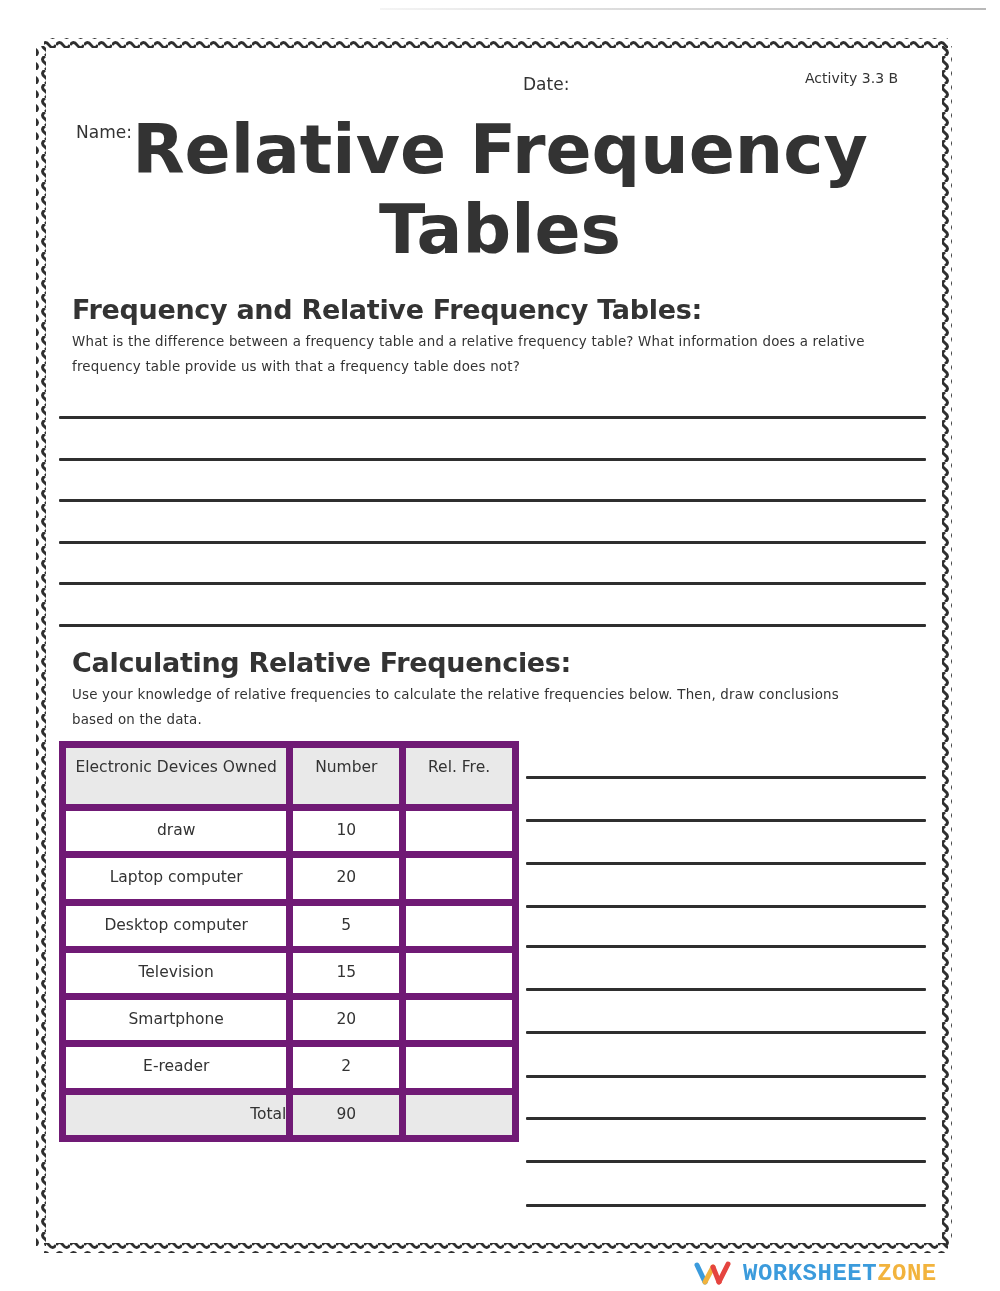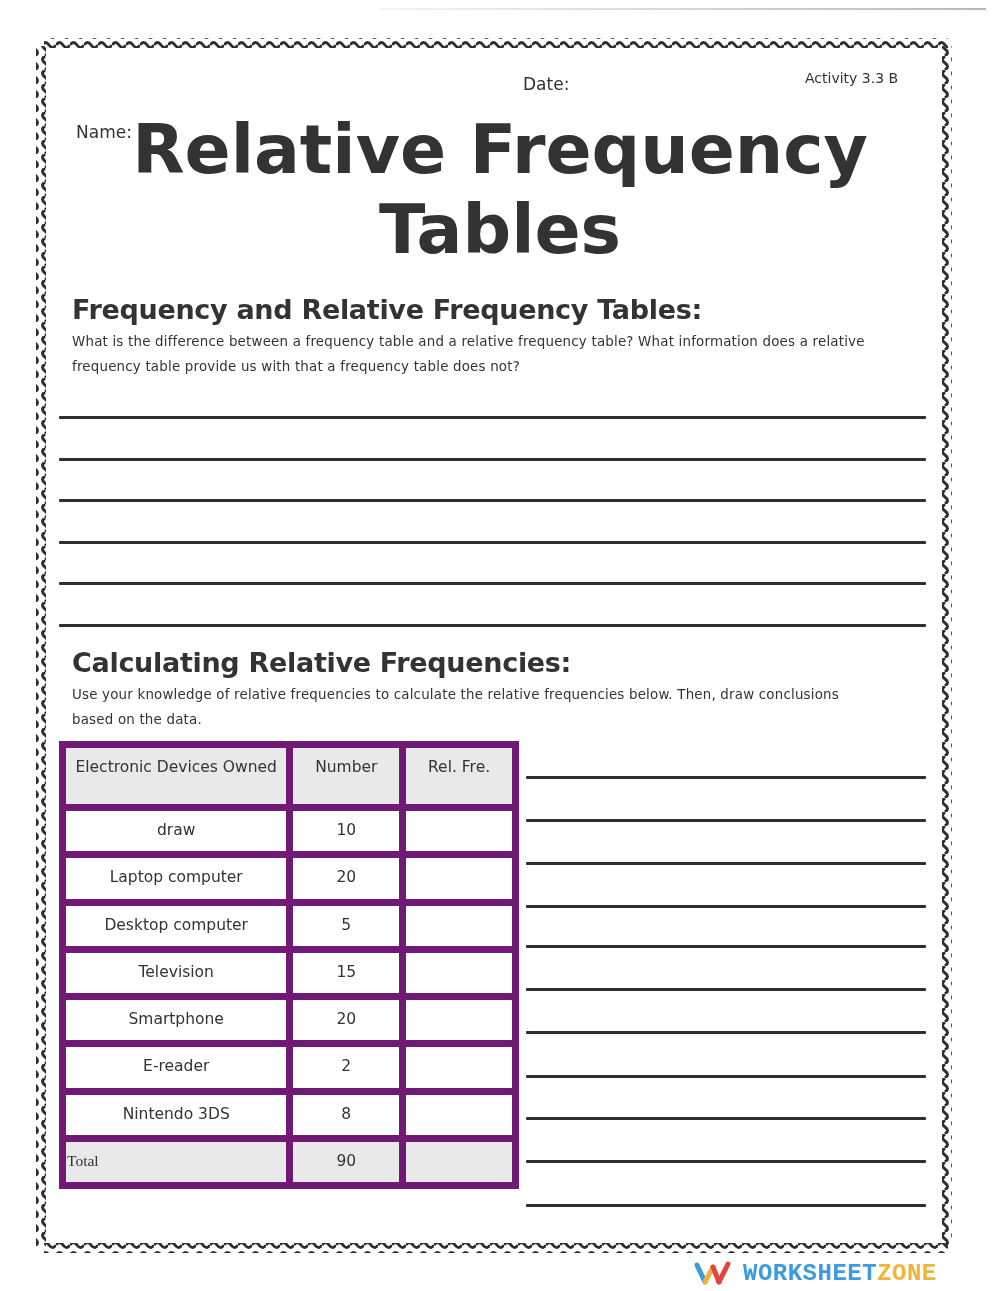--- a/index.html
+++ b/index.html
@@ -15,21 +15,21 @@
   .h2 { font-weight:bold; font-size:27px; color:#333; left:72px; letter-spacing:-0.3px; }
   .para { left:72px; font-size:13.4px; color:#333; line-height:25px; width:860px; letter-spacing:0.2px; }
   .para b { font-weight:normal; }
   .rule { position:absolute; height:3px; background:#2f2f2f; border-radius:1px; }
   table.freq { position:absolute; left:59px; top:741px; border-collapse:collapse; width:460px; }
   table.freq td, table.freq th { border:7px solid #701a75; font-size:15.5px; font-weight:normal; color:#333;
            text-align:center; vertical-align:top; padding-top:10px; box-sizing:border-box; }
   table.freq th { background:#e9e9e9; height:63px; line-height:23px; padding-top:8px; }
   table.freq td { height:47.3px; }
   table.freq tr.total td { background:#e9e9e9; }
-  table.freq tr.total td.lbl { text-align:left; padding-right:0;font-family:Liberation Serif, serif; }
+  table.freq tr.total td.lbl { text-align:right; padding-right:0; }
   .c1 { width:231px; } .c2 { width:114px; } .c3 { width:115px; }
   .watermark { position:absolute; left:693px; top:1256px; height:34px; display:flex; align-items:center; }
   .wm-text { font-family:Liberation Mono, monospace; font-weight:bold; font-size:24px; letter-spacing:0.5px; margin-left:10px; }
   .wm-a { color:#3b9bdc; } .wm-b { color:#f2b33d; }
 </style>
 </head>
 <body>
 
 <div class="top-rule"></div>
 
@@ -98,25 +98,20 @@
   <tr>
     <td>Smartphone</td>
     <td>20</td>
     <td></td>
   </tr>
   <tr>
     <td>E-reader</td>
     <td>2</td>
     <td></td>
   </tr>
-  <tr>
-    <td>Nintendo 3DS</td>
-    <td>8</td>
-    <td></td>
-  </tr>
   <tr class="total">
     <td class="lbl">Total</td>
     <td>90</td>
     <td></td>
   </tr>
 </tbody>
   </table>
 
 <div class="rule" style="left:526px; width:400px; top:776px;"></div>
 <div class="rule" style="left:526px; width:400px; top:819px;"></div>

